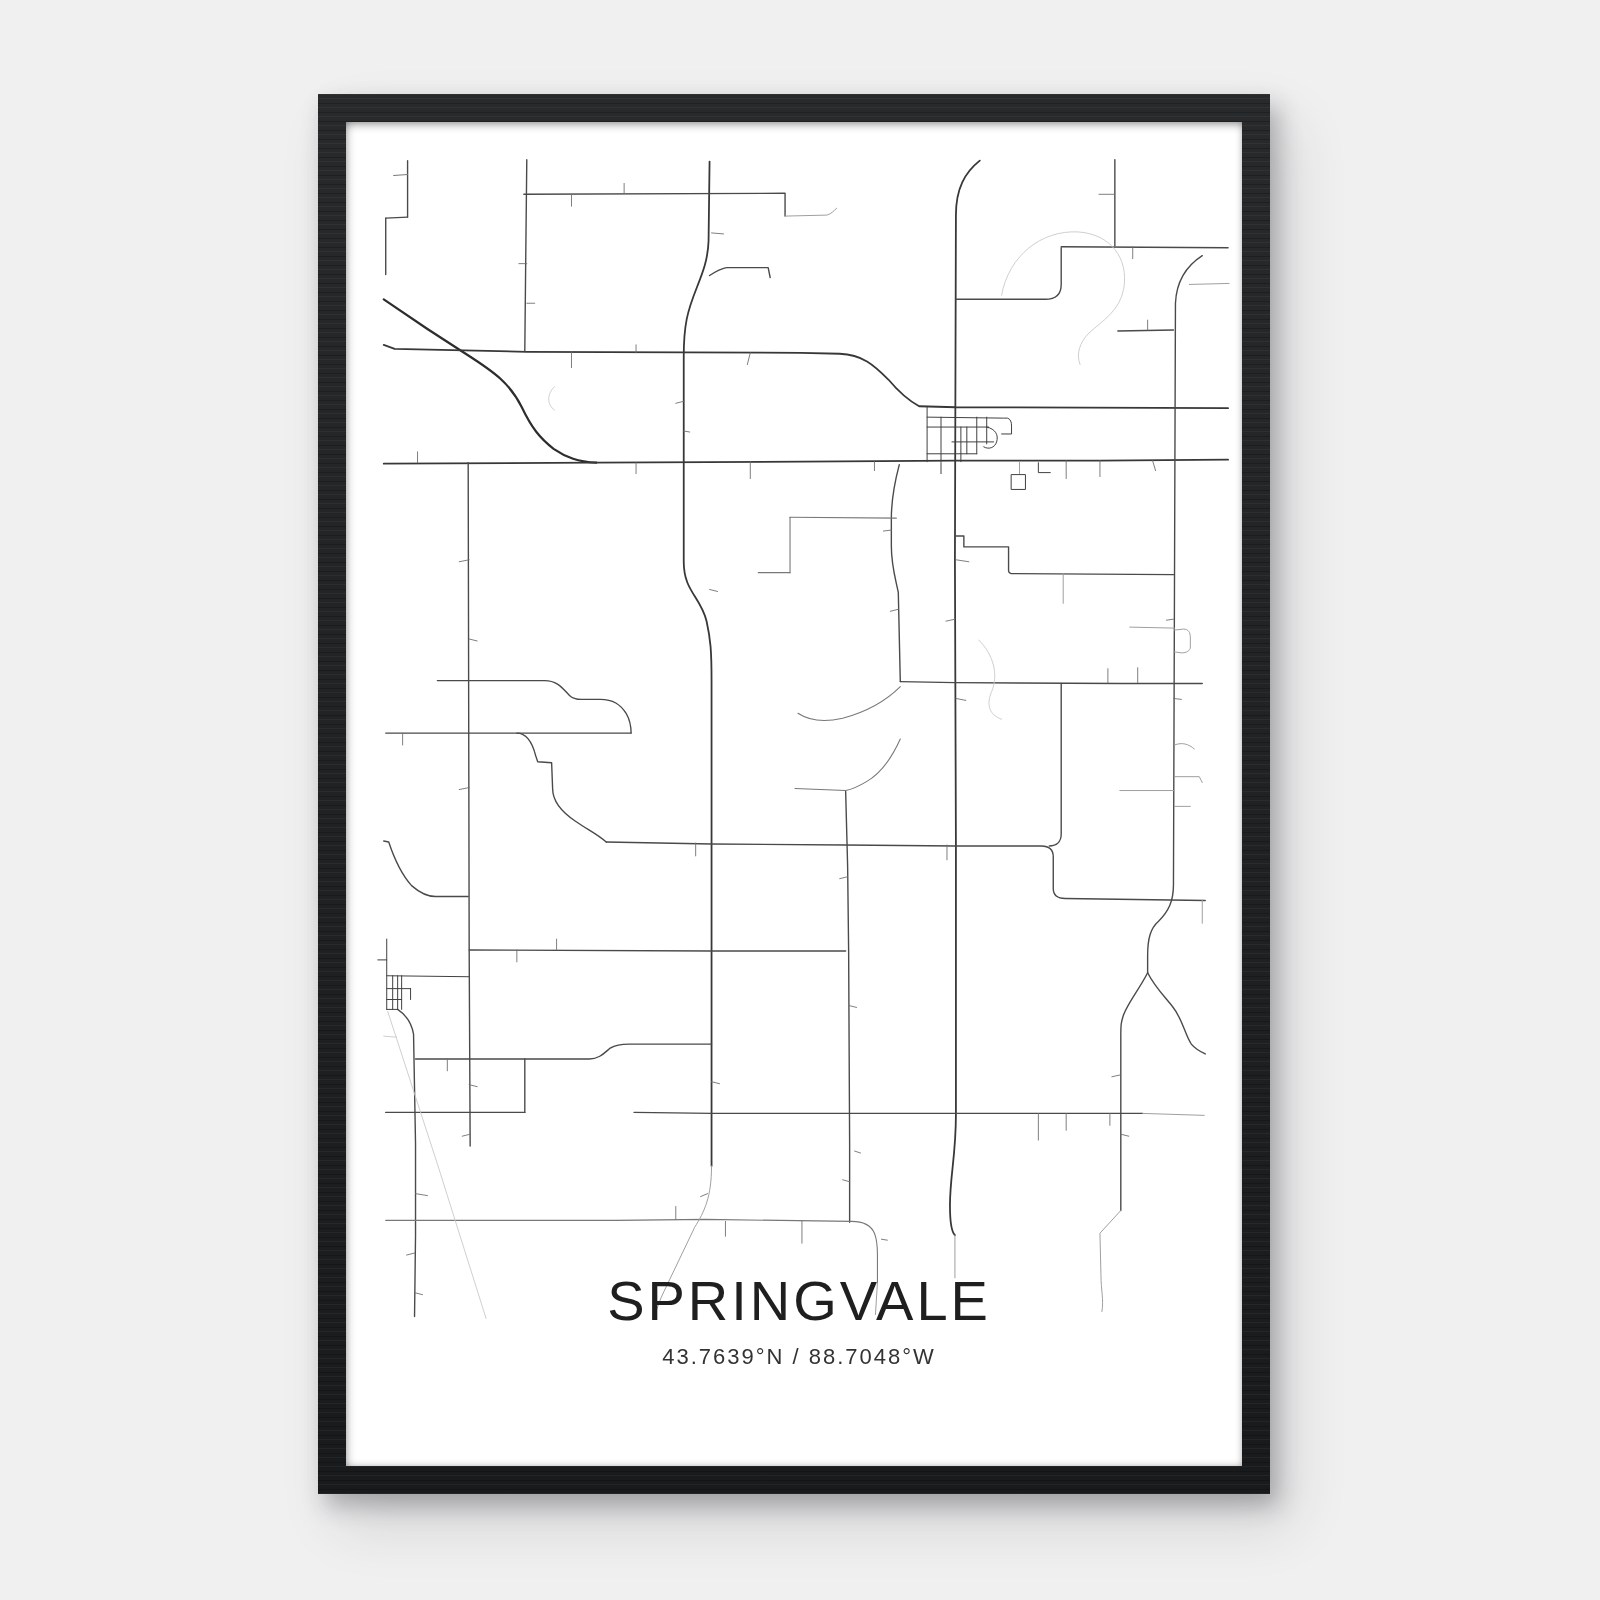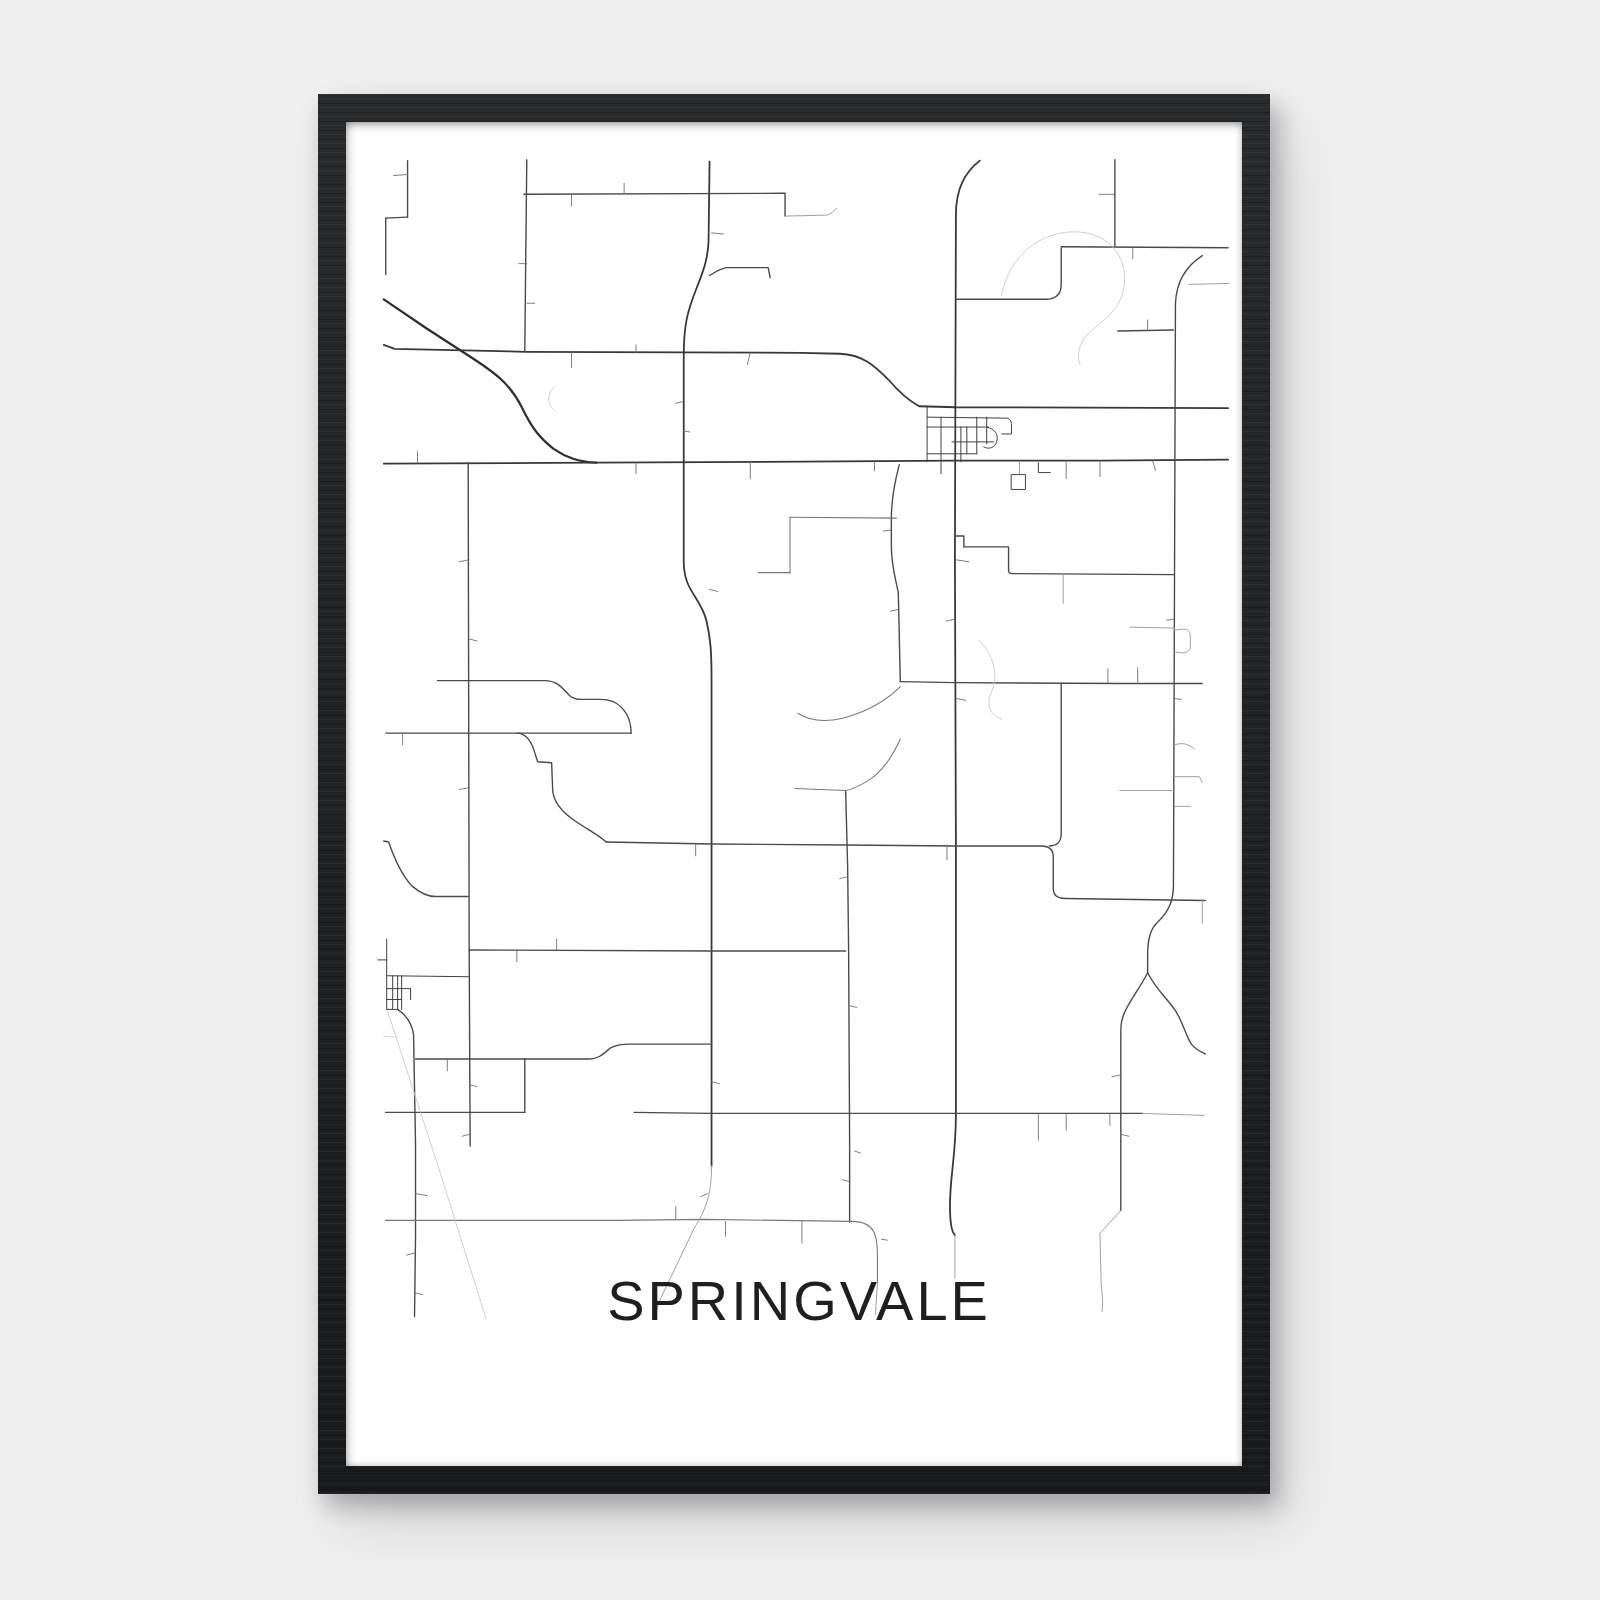--- a/index.html
+++ b/index.html
@@ -217,13 +217,14 @@
           <line x1="904" y1="610" x2="896" y2="612" class="rd-tick"></line>
           <line x1="405" y1="735" x2="405" y2="747" class="rd-tick"></line>
           <line x1="887" y1="1246" x2="893" y2="1247" class="rd-tick"></line>
         </g>
     </svg>
   </div>
 </div>
 
 <div class="title-block">
   <div class="poster-title">SPRINGVALE</div>
+  <div class="poster-coords">43.7639°N / 88.7048°W</div>
 </div>
 
 </body></html>

